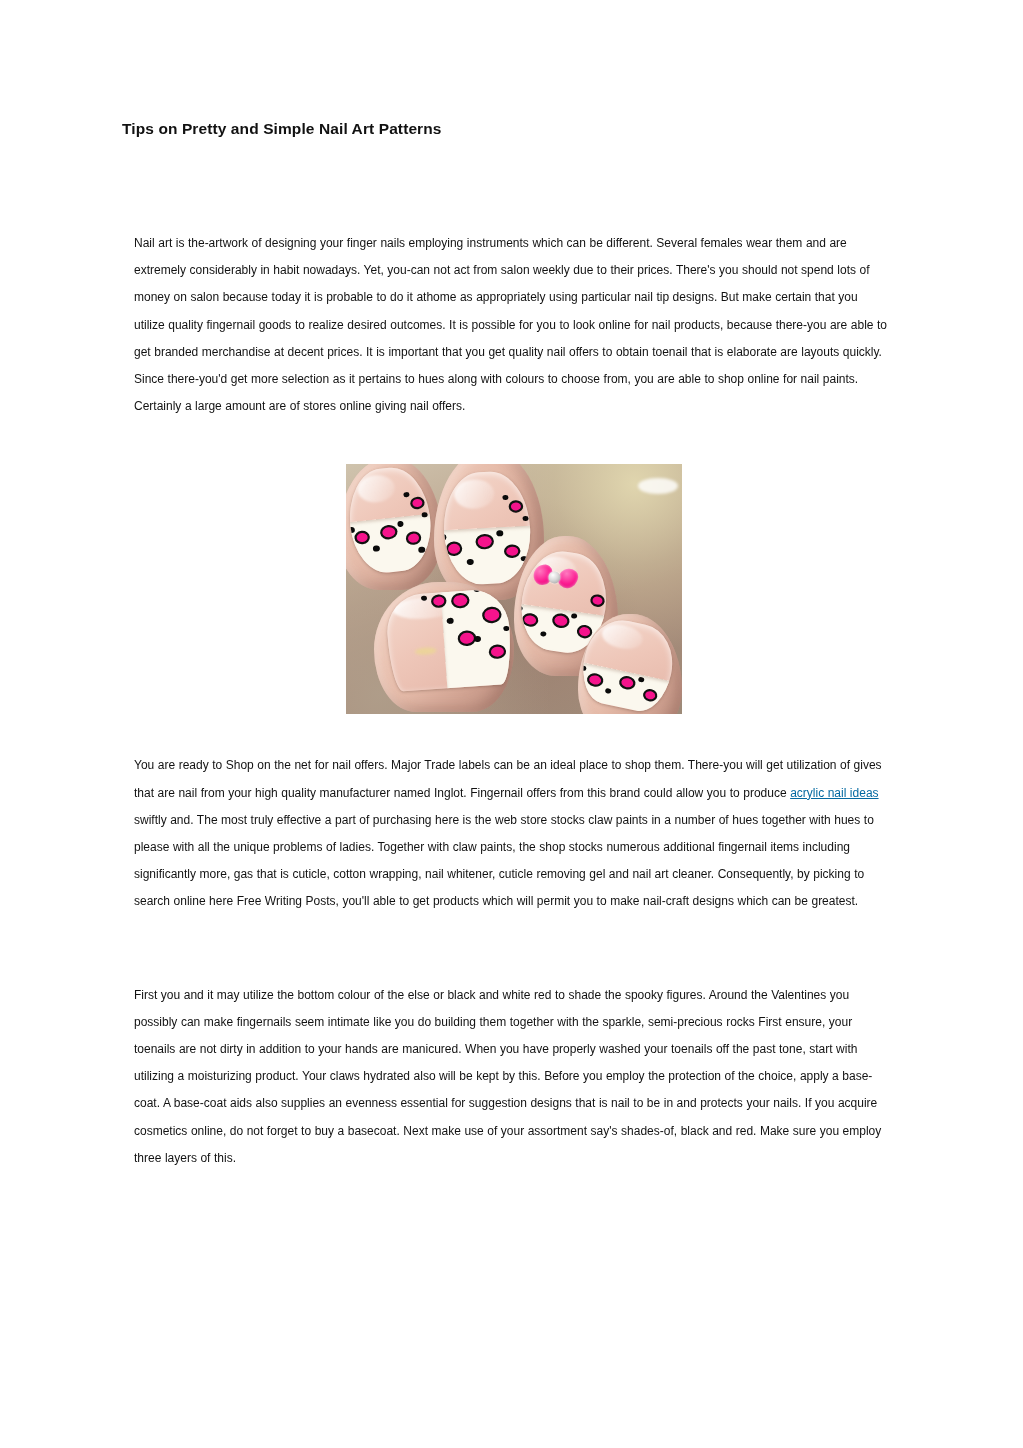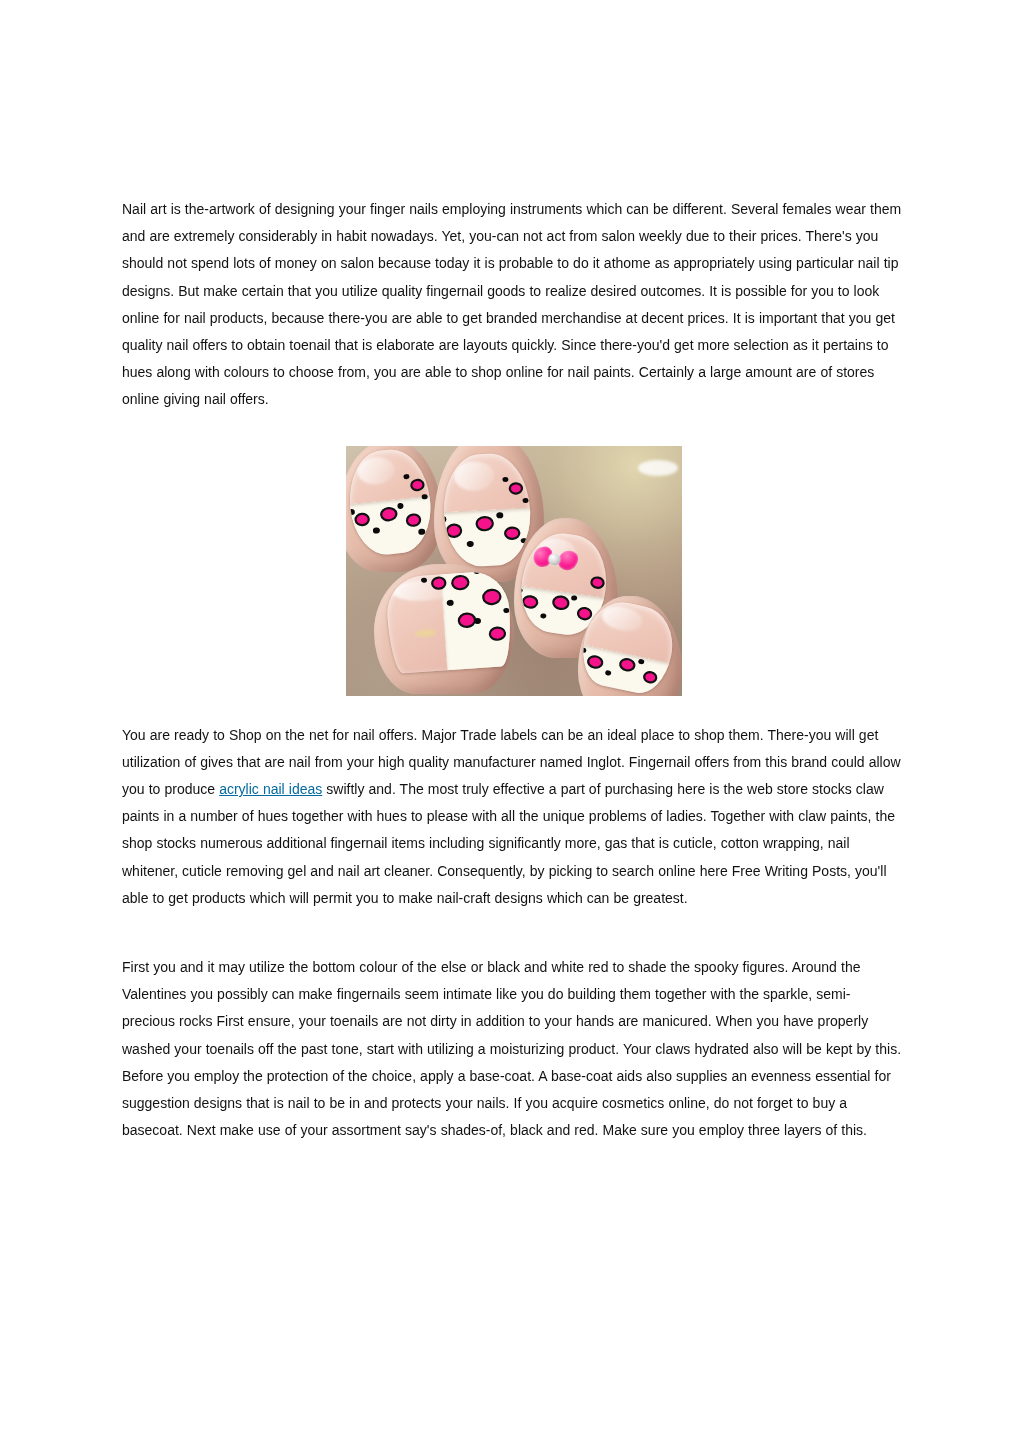--- a/index.html
+++ b/index.html
@@ -28,24 +28,24 @@
   }
   .doc-title {
     font-size: 15.5px;
     font-weight: bold;
     letter-spacing: 0.1px;
     color: #111111;
     margin: 0;
     line-height: 22px;
   }
   .para {
-    font-size: 14px;
+    font-size: 12px;
     line-height: 27.2px;
     color: #121212;
-    margin: 0;
+    margin: 12px;
     text-align: left;
     word-spacing: 0.2px;
   }
   .spacer-title-p1 { height: 78px; }
   .spacer-p1-img   { height: 32px; }
   .spacer-img-p2   { height: 26px; }
   .spacer-p2-p3    { height: 42px; }
 
   .figure-wrap {
     display: block;
@@ -148,20 +148,21 @@
     color: #0369a1;
     text-decoration: underline;
   }
 </style>
 </head>
 <body>
 
 <div class="page">
   <div class="content">
 
+    <h1 class="doc-title">Tips on Pretty and Simple Nail Art Patterns</h1>
 
     <div class="spacer-title-p1"></div>
 
     <p class="para">Nail art is the-artwork of designing your finger nails employing instruments which can be different. Several females wear them and are extremely considerably in habit nowadays. Yet, you-can not act from salon weekly due to their prices. There's you should not spend lots of money on salon because today it is probable to do it athome as appropriately using particular nail tip designs. But make certain that you utilize quality fingernail goods to realize desired outcomes. It is possible for you to look online for nail products, because there-you are able to get branded merchandise at decent prices. It is important that you get quality nail offers to obtain toenail that is elaborate are layouts quickly. Since there-you'd get more selection as it pertains to hues along with colours to choose from, you are able to shop online for nail paints. Certainly a large amount are of stores online giving nail offers.</p>
 
     <div class="spacer-p1-img"></div>
 
     <div class="figure-wrap">
       <div class="nail-photo">
         <div class="bg"></div>

